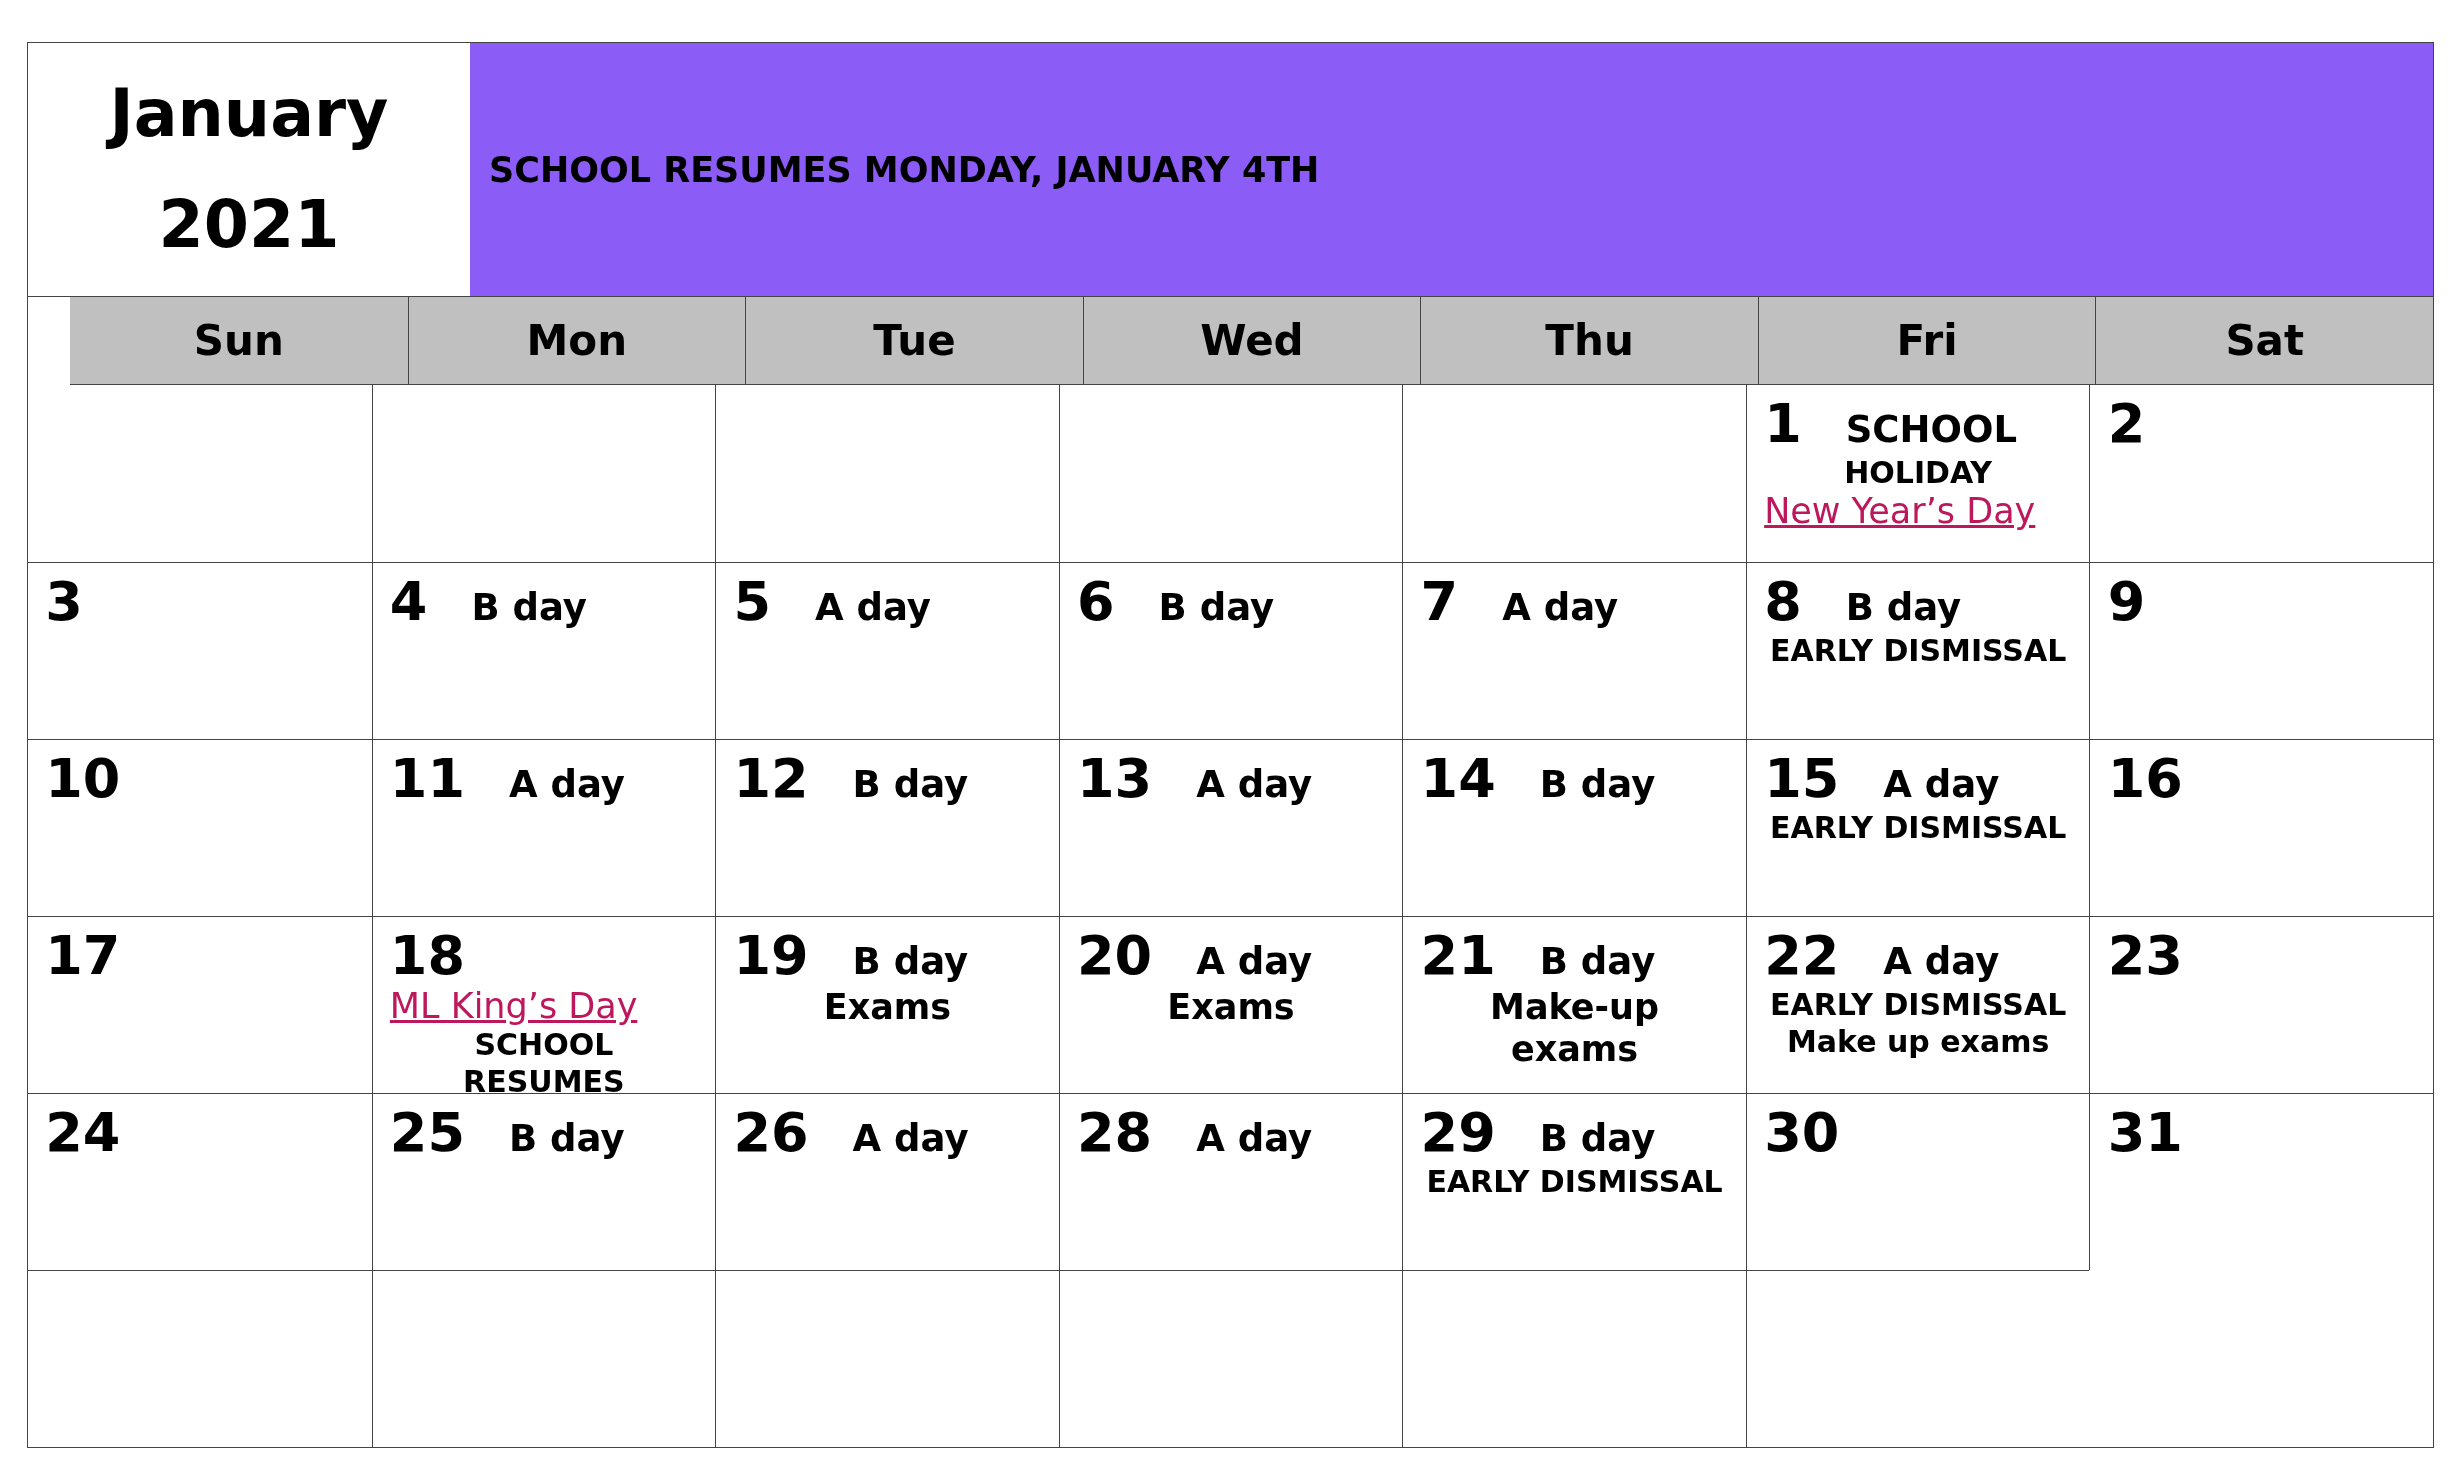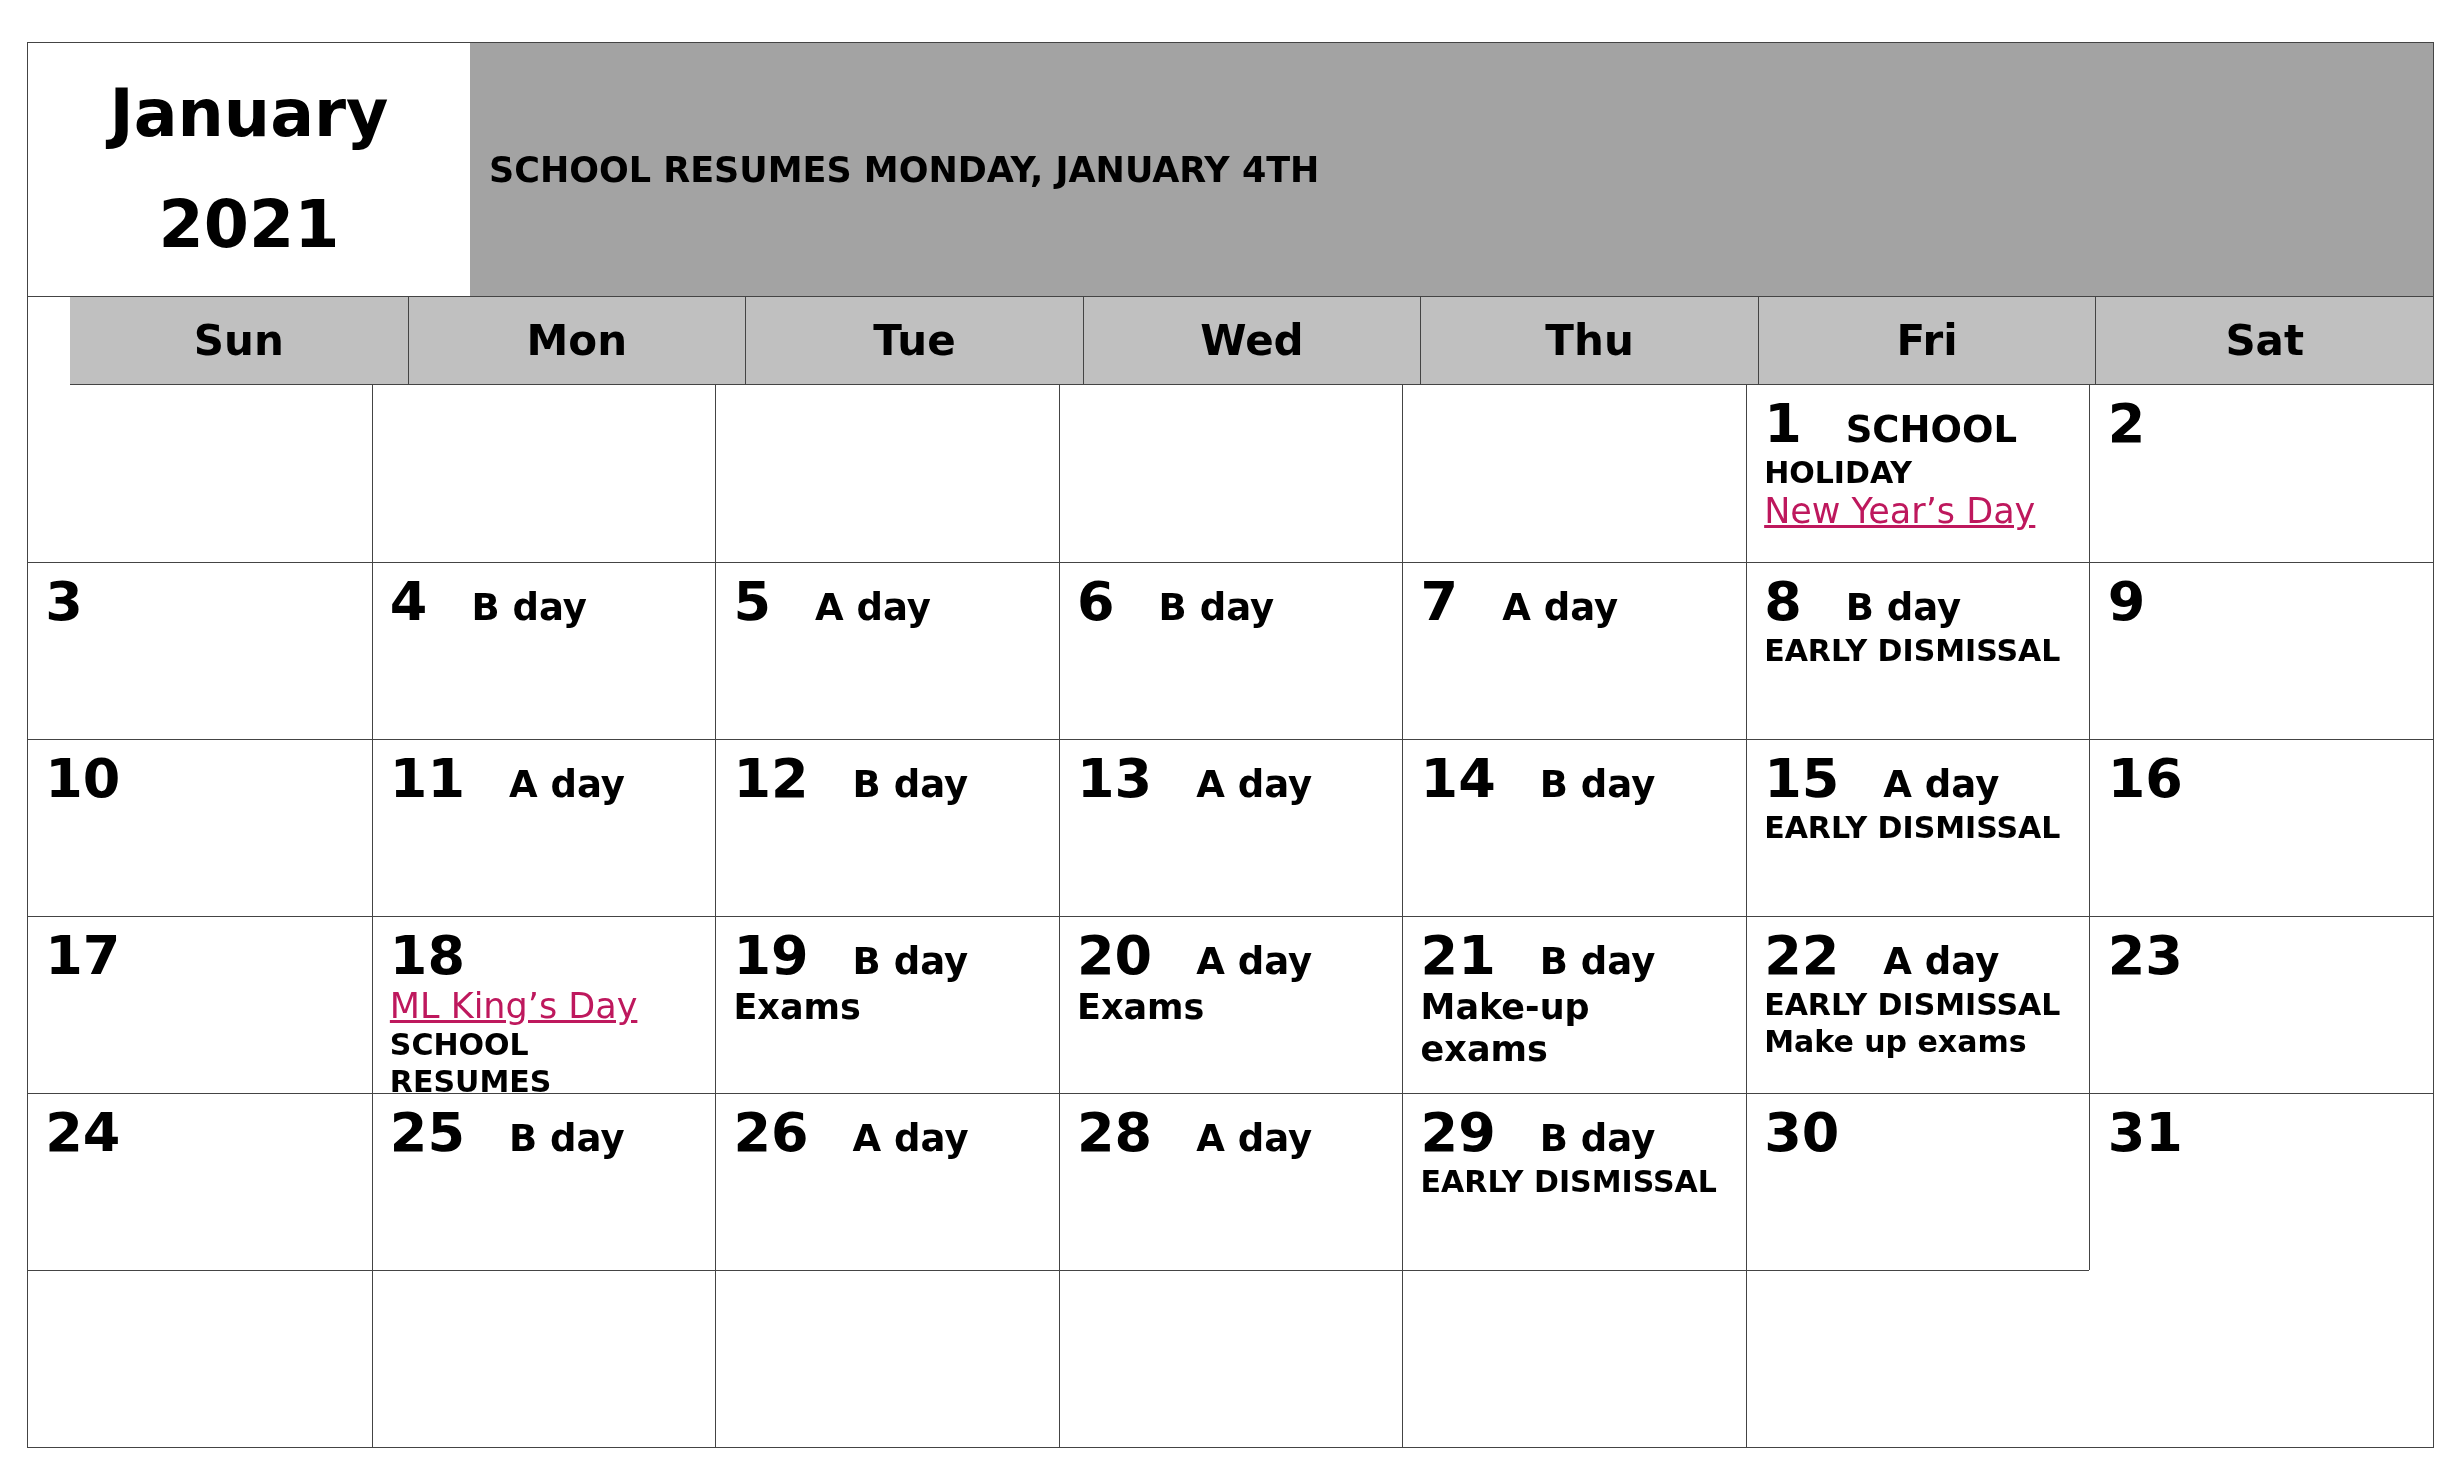--- a/index.html
+++ b/index.html
@@ -1,30 +1,30 @@
 <!DOCTYPE html>
 <html><head>
 <meta charset="utf-8">
 <style>
   html,body{margin:0;padding:0;background:#fff;}
   body{width:2459px;height:1482px;position:relative;overflow:hidden;font-family:"DejaVu Sans","Liberation Sans",sans-serif;color:#000;}
   .cal{position:absolute;left:27px;top:42px;width:2407px;border:1.9px solid #444;box-sizing:border-box;}
   .top{display:flex;height:253px;border-bottom:1.9px solid #444;}
   .title{width:442px;display:flex;flex-direction:column;align-items:center;justify-content:center;font-weight:bold;font-size:65px;line-height:88px;background:#fff;gap:23px;}
-  .banner{flex:1;background:#a3a3a3;display:flex;align-items:center;padding-left:19px;font-weight:bold;font-size:35px;}
+  .banner{flex:1;background:#8b5cf6;display:flex;align-items:center;padding-left:19px;font-weight:bold;font-size:35px;}
   .dow{display:grid;grid-template-columns:repeat(7,1fr);background:#c0c0c0;height:87px;border-bottom:1.9px solid #444;margin-left:42px;}
   .dow div{display:flex;align-items:center;justify-content:center;font-weight:bold;font-size:42px;border-left:1.9px solid #444;}
   .dow div:first-child{border-left:none;}
   .grid{display:grid;grid-template-columns:repeat(7,1fr);grid-auto-rows:177px;}
   .cell{border-left:1.9px solid #444;border-top:1.9px solid #444;padding:7.7px 17.3px;box-sizing:border-box;overflow:hidden;}
   .cell:nth-child(7n+1){border-left:none;}
   .cell:nth-child(-n+7){border-top:none;}
   .num{font-weight:bold;font-size:54px;line-height:61px;}
   .tag{font-weight:bold;font-size:37px;margin-left:44px;}
-  .line{font-weight:bold;font-size:30px;line-height:37px;}
+  .line{font-weight:bold;font-size:30px;line-height:37px;text-align:center;}
   .line.big{font-size:35px;line-height:42px;}
   .link{color:#be185d;text-decoration:underline;font-size:35px;line-height:40px;}
 </style>
 </head>
 <body>
 
 <div class="cal">
   <div class="top">
     <div class="title">
       <span>January</span>

